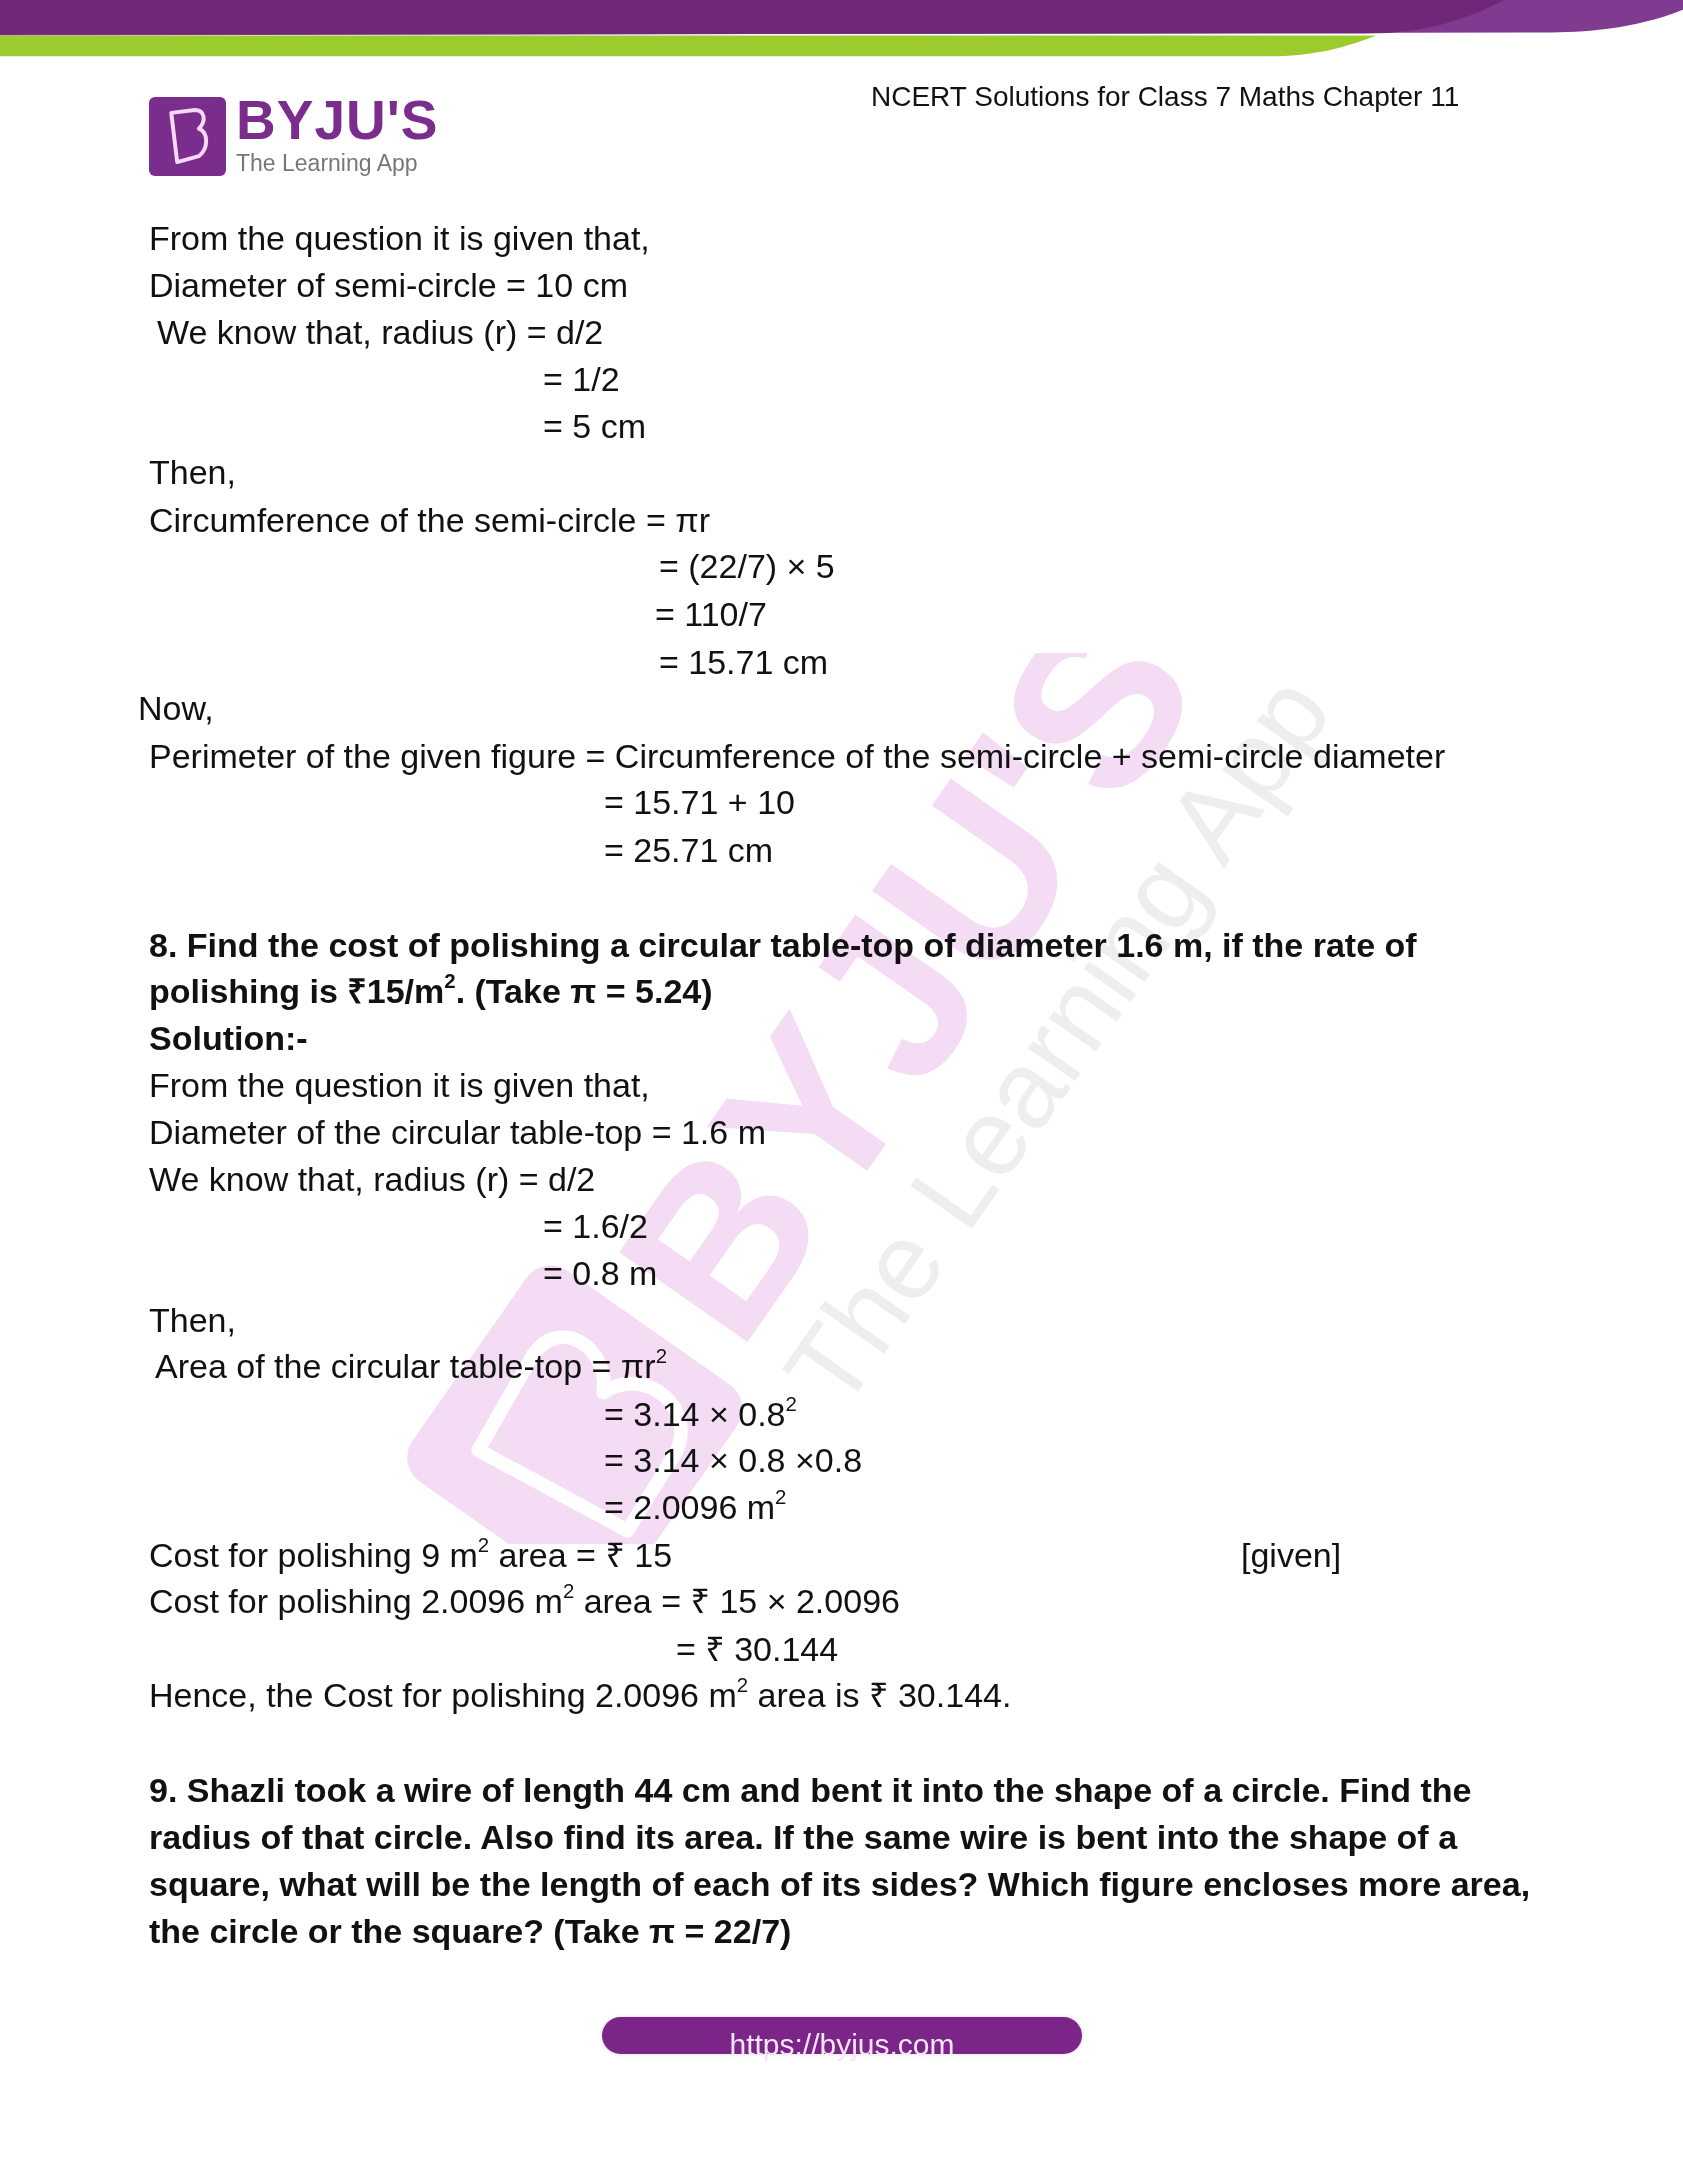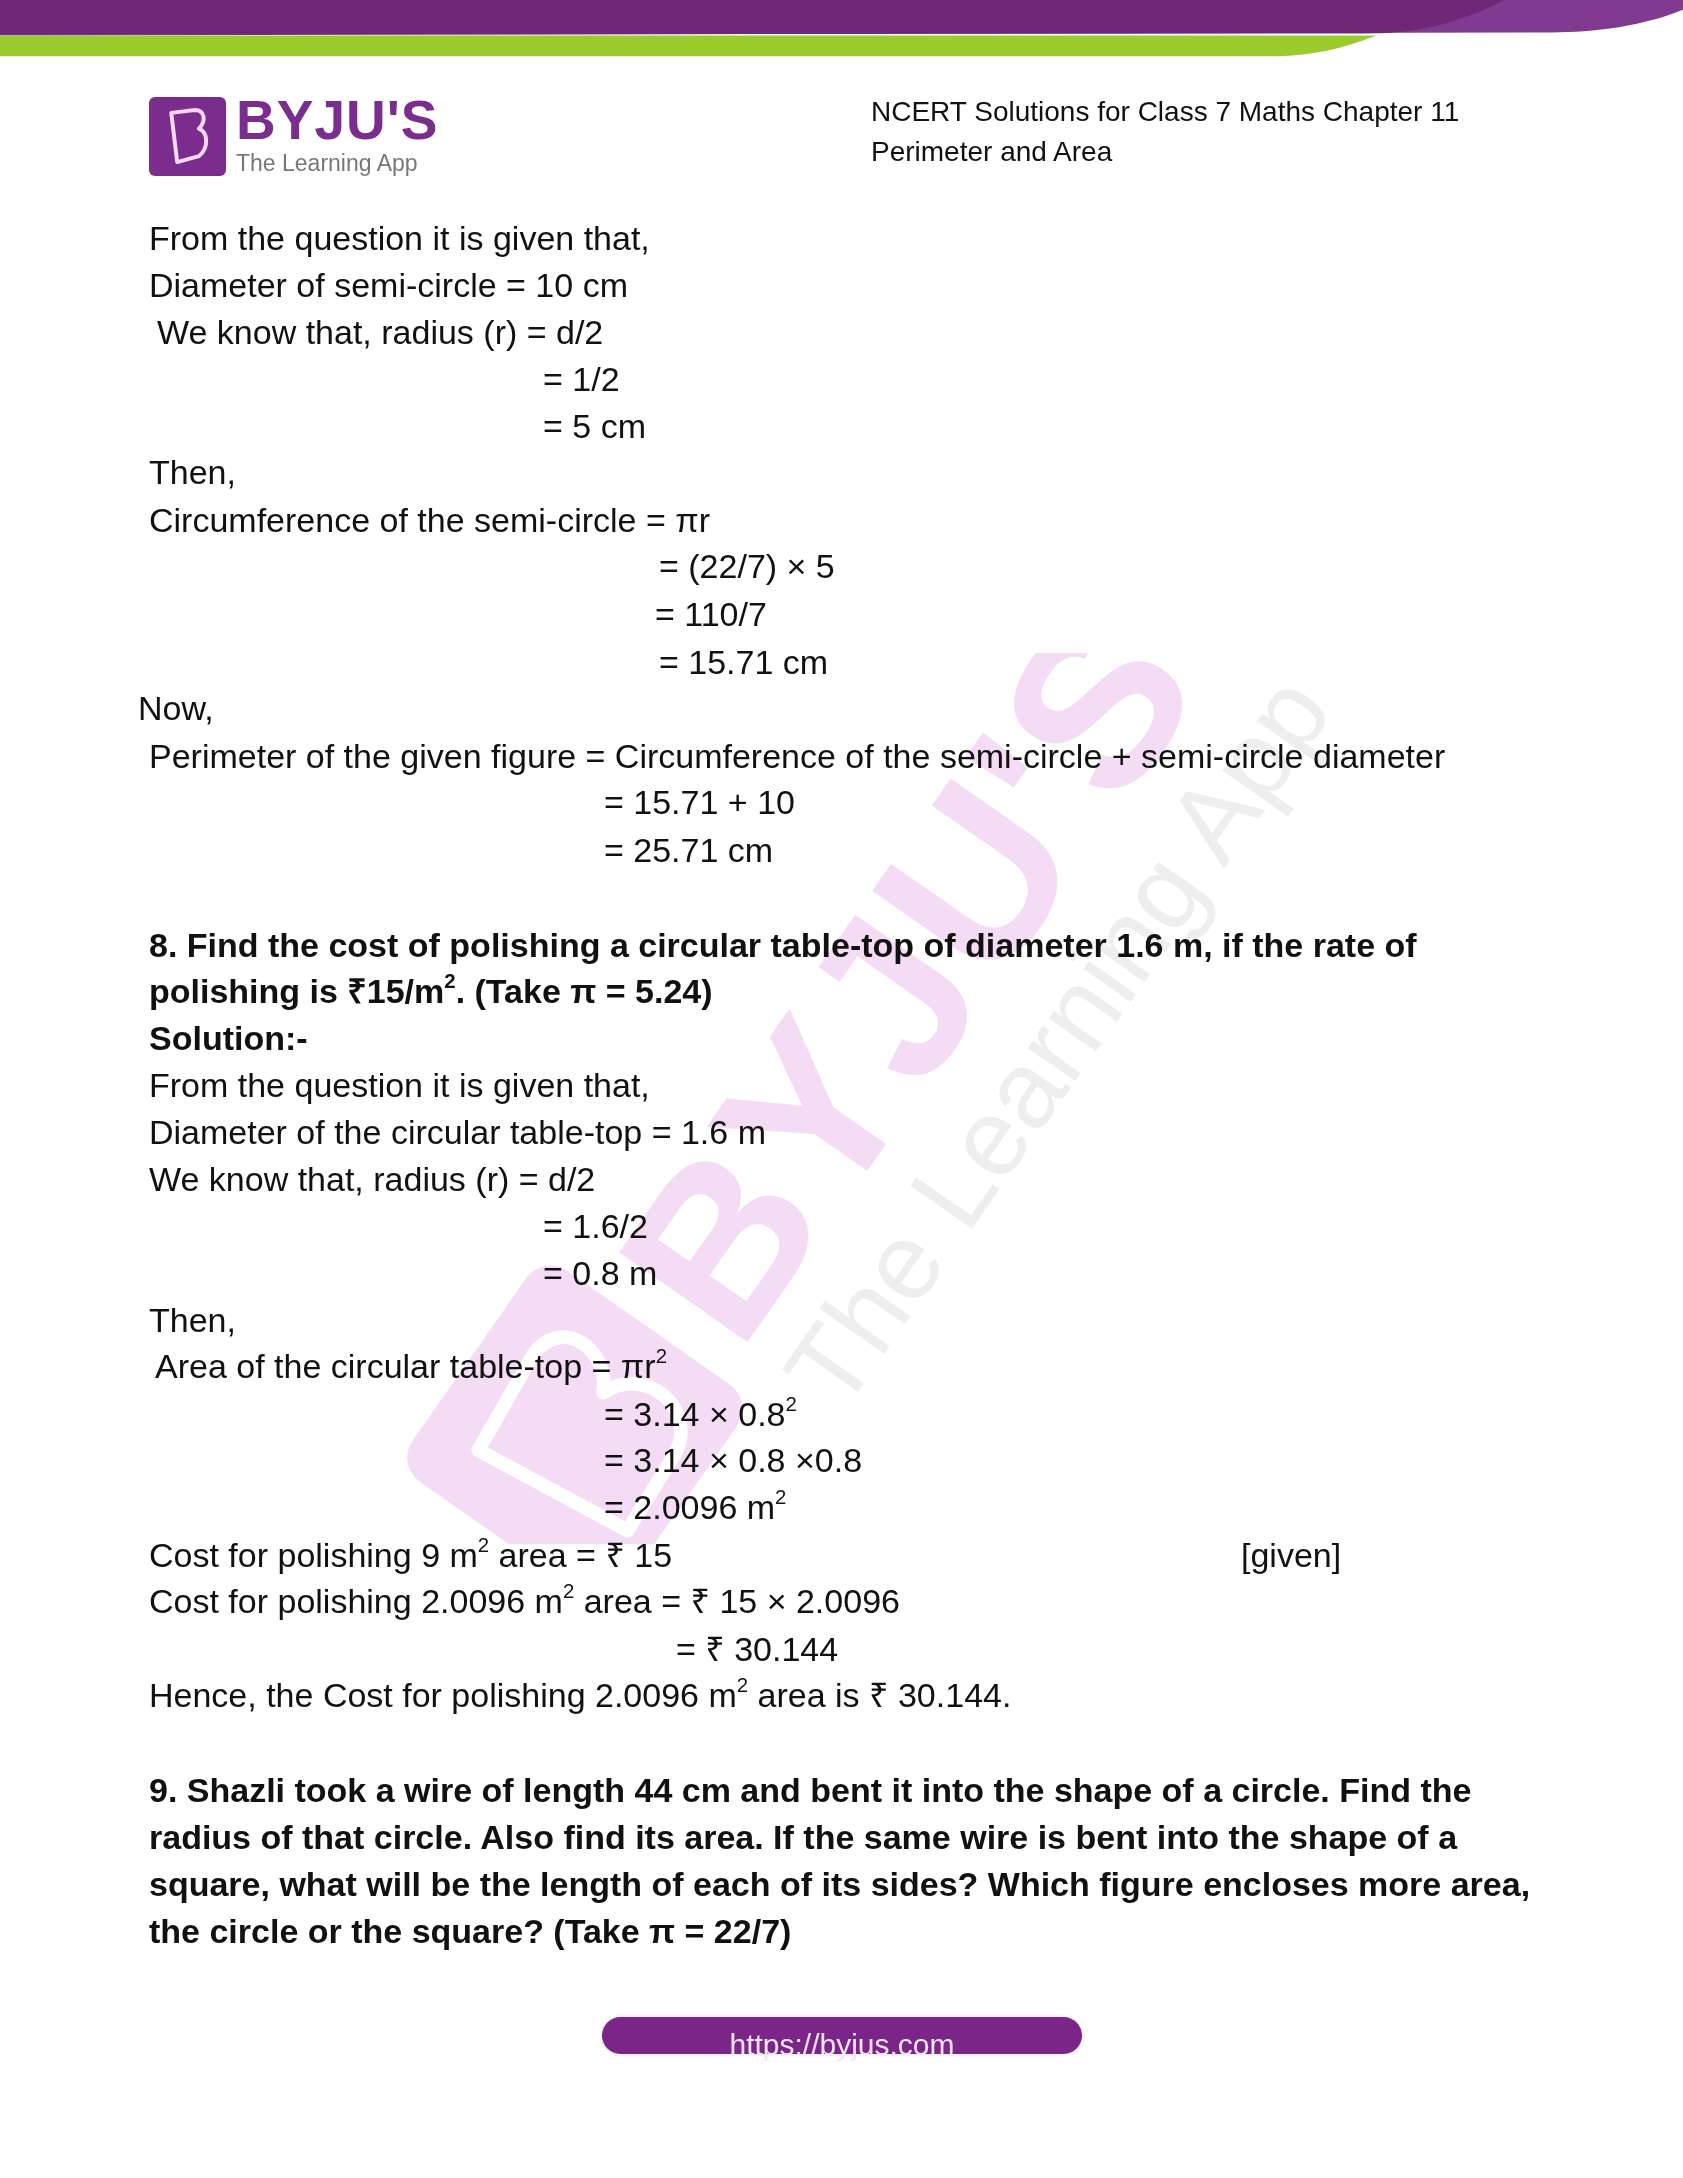--- a/index.html
+++ b/index.html
@@ -3,21 +3,21 @@
 <meta charset="utf-8">
 <style>
   html, body { margin:0; padding:0; background:#ffffff; }
   body { width:1683px; height:2178px; position:relative; overflow:hidden; font-family:"Liberation Sans", sans-serif; color:#111; }
   .band { position:absolute; left:0; top:0; width:1683px; height:69px; }
   .logo { position:absolute; left:149px; top:97px; width:287px; height:83px; }
   .logo-box { position:absolute; left:0; top:0; width:77px; height:79px; background:#7b2d8e; border-radius:6px; }
   .logo-b { position:absolute; left:16px; top:10px; width:46px; height:59px; }
   .logo-word { position:absolute; left:87px; top:-6px; font-size:55px; font-weight:bold; color:#7b2d8e; letter-spacing:1px; line-height:59px; }
   .logo-tag { position:absolute; left:87px; top:53px; font-size:23px; color:#777; line-height:26px; }
-  .hdr-title { position:absolute; left:871px; top:92px; font-size:28px; line-height:40px; color:#111; }
+  .hdr-title { position:absolute; left:871px; top:77px; font-size:28px; line-height:40px; color:#111; }
   .watermark { position:absolute; left:356px; top:653px; width:990px; height:891px; pointer-events:none; }
   .line { position:absolute; font-size:34px; line-height:40px; white-space:nowrap; color:#111; }
   .b { font-weight:bold; }
   sup { font-size:0.6em; line-height:0; position:relative; top:-0.15em; vertical-align:super; }
   .footer-pill { position:absolute; left:602px; top:2017px; width:480px; height:37px; background:#7b2589; border-radius:28px; color:#f3e6f7; font-size:30px; text-align:center; line-height:55px; box-shadow:0 0 4px rgba(0,0,0,0.15); text-decoration:none; }
 </style>
 </head>
 <body>
 
 <svg class="band" viewBox="0 0 1700 70" preserveAspectRatio="none">
@@ -31,21 +31,20 @@
     <svg class="logo-b" viewBox="0 0 46 60">
       <path d="M6 6 L30 3 C40 3 42 14 34 22 C44 26 44 42 34 50 L12 56 Z" fill="none" stroke="#f5d9f5" stroke-width="4" stroke-linejoin="round"></path>
     </svg>
   </div>
   <div class="logo-word">BYJU'S</div>
   <div class="logo-tag">The Learning App</div>
 </div>
 
 <div class="hdr-title">
   <div>NCERT Solutions for Class 7 Maths Chapter 11</div>
-  <div>Perimeter and Area</div>
 </div>
 
 <svg class="watermark" viewBox="0 0 1000 900">
   <g transform="translate(40,820) rotate(-55)" opacity="0.85">
     <rect x="0" y="0" width="260" height="260" rx="30" fill="#f2d6f3"></rect>
     <path d="M60 60 L170 50 C220 50 220 110 180 130 C230 150 220 220 170 225 L80 230 Z" fill="none" stroke="#ffffff" stroke-width="14" stroke-linejoin="round"></path>
     <text x="290" y="220" font-family="Liberation Sans, sans-serif" font-weight="bold" font-size="230" fill="#f2d6f3">BYJU'S</text>
     <text x="300" y="340" font-family="Liberation Sans, sans-serif" font-size="110" fill="#ececec">The Learning App</text>
   </g>
 </svg>

